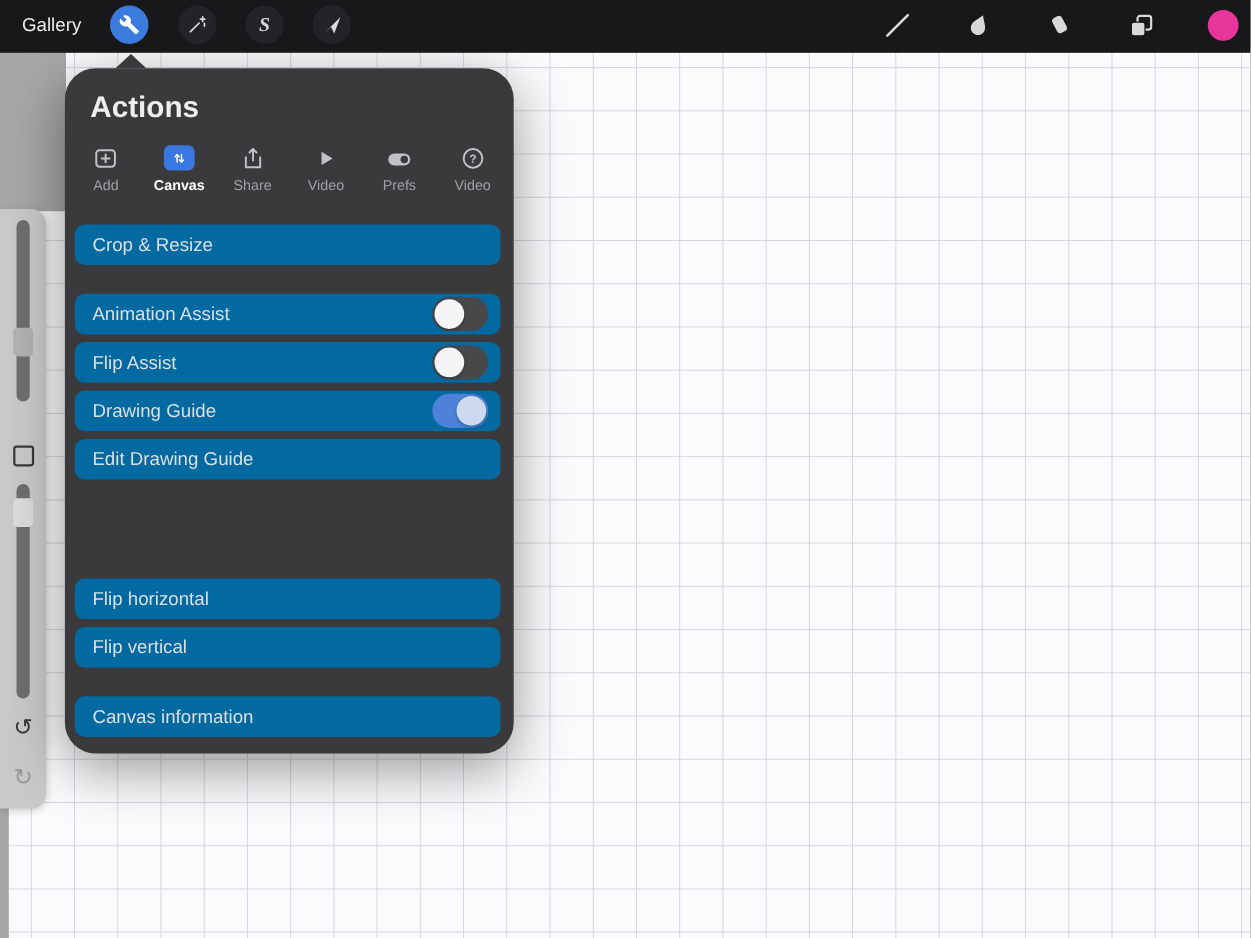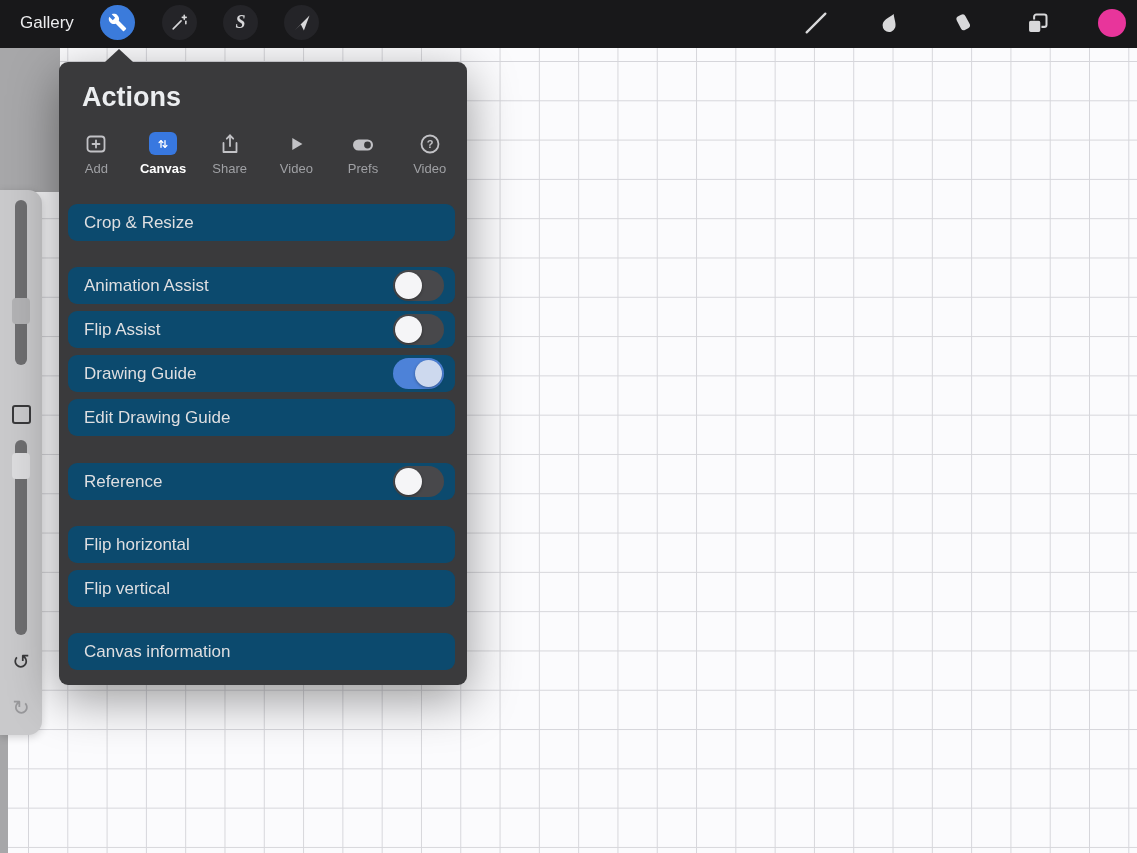--- a/index.html
+++ b/index.html
@@ -38,34 +38,34 @@
   .handle{position:absolute;left:12px;width:18px;height:26px;border-radius:4px;}
   .handle1{top:108px;background:#b2b2b4;}
   .handle2{top:263px;background:#dcdcde;}
   .sq-btn{position:absolute;left:12px;top:215px;width:15px;height:15px;border:2px solid #39393b;border-radius:3px;}
   .undo,.redo{position:absolute;left:0;width:42px;text-align:center;font-size:21px;line-height:24px;}
   .undo{top:460px;color:#39393b;}
   .redo{top:506px;color:#98989b;}
 
   
   .panel{position:absolute;left:59px;top:62px;width:408px;height:623px;z-index:5;
-    background:#3a3a3c;border-radius:9px;box-shadow:0 14px 50px rgba(0,0,0,0.4);}
+    background:#3a3a3c;border-radius:28px;box-shadow:0 14px 50px rgba(0,0,0,0.4);}
   .caret{position:absolute;left:46px;top:-13px;width:0;height:0;
     border-left:14px solid transparent;border-right:14px solid transparent;
     border-bottom:13px solid #3a3a3c;}
   .panel-title{position:absolute;left:23px;top:20px;font-size:27px;font-weight:bold;color:#eceef0;}
   .tabs{position:absolute;left:4px;top:68px;width:400px;display:flex;}
   .tab{flex:1;display:flex;flex-direction:column;align-items:center;cursor:default;}
   .tab-icon{height:27px;display:flex;align-items:center;justify-content:center;}
   .icon-blue{width:28px;height:23px;background:#3878e0;border-radius:6px;
     display:flex;align-items:center;justify-content:center;}
   .tab-label{margin-top:4px;font-size:13px;color:#9fa0a4;}
   .tab.selected .tab-label{color:#ffffff;font-weight:bold;}
 
-  .row{position:absolute;left:9px;width:387px;height:37px;background:#0c4a6e;border-radius:9px;}
+  .row{position:absolute;left:9px;width:387px;height:37px;background:#0369a1;border-radius:9px;}
   .row-label{position:absolute;left:16px;top:0;line-height:37px;font-size:17px;color:#dfdfe1;}
   .r0{top:142px}.r1{top:205px}.r2{top:249px}.r3{top:293px}.r4{top:337px}
   .r5{top:401px}.r6{top:464px}.r7{top:508px}.r8{top:571px}
 
   .toggle{position:absolute;right:11px;top:3px;width:51px;height:31px;border-radius:16px;background:#48484b;}
   .knob{position:absolute;left:2px;top:2px;width:27px;height:27px;border-radius:50%;background:#f5f5f7;
     box-shadow:0 1px 3px rgba(0,0,0,0.35);}
   .toggle.on{background:#4d82d8;}
   .toggle.on .knob{left:auto;right:2px;background:#cdd9ee;}
 
@@ -256,26 +256,20 @@
       <span class="row-label">Drawing Guide</span>
       <div class="toggle on">
         <div class="knob"></div>
       </div>
     </div>
 
     <div class="row r4">
       <span class="row-label">Edit Drawing Guide</span>
     </div>
 
-    <div class="row r5">
-      <span class="row-label">Reference</span>
-      <div class="toggle">
-        <div class="knob"></div>
-      </div>
-    </div>
 
     <div class="row r6">
       <span class="row-label">Flip horizontal</span>
     </div>
 
     <div class="row r7">
       <span class="row-label">Flip vertical</span>
     </div>
 
     <div class="row r8">

